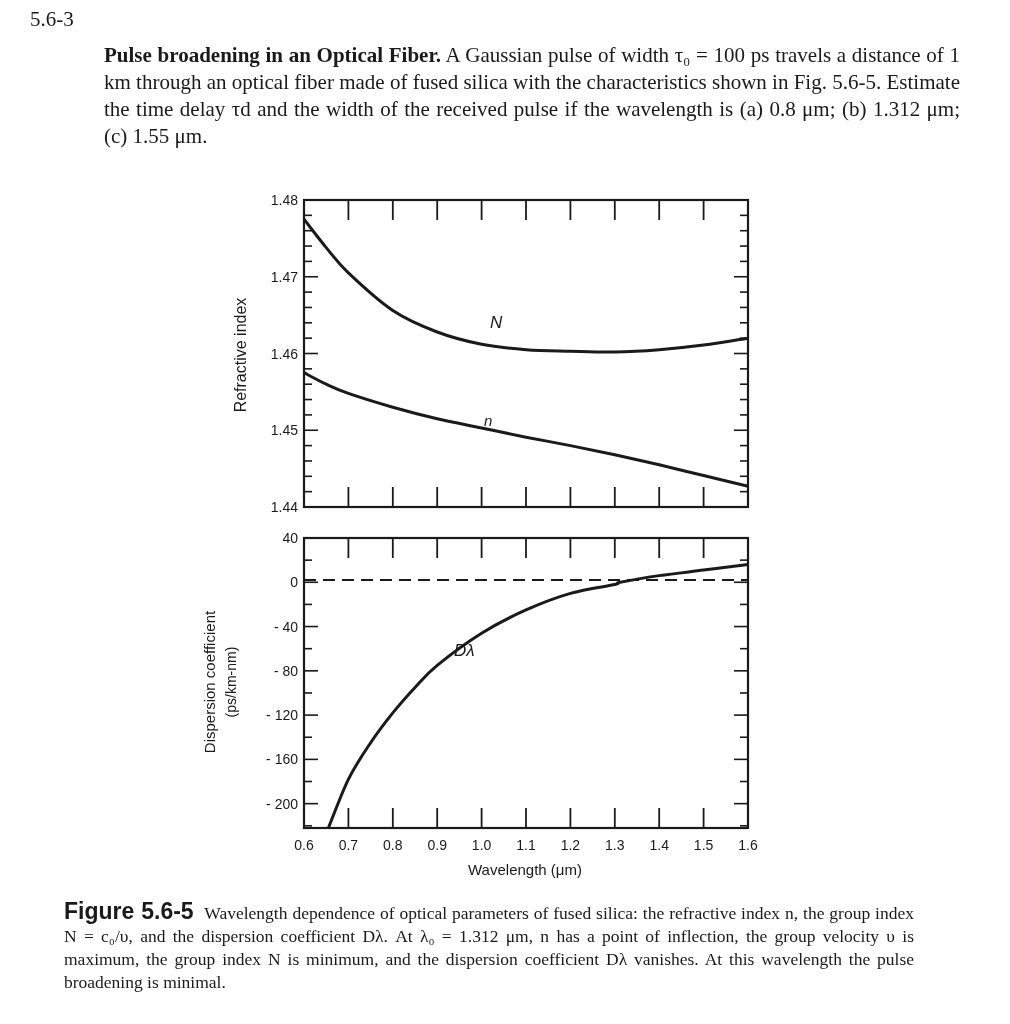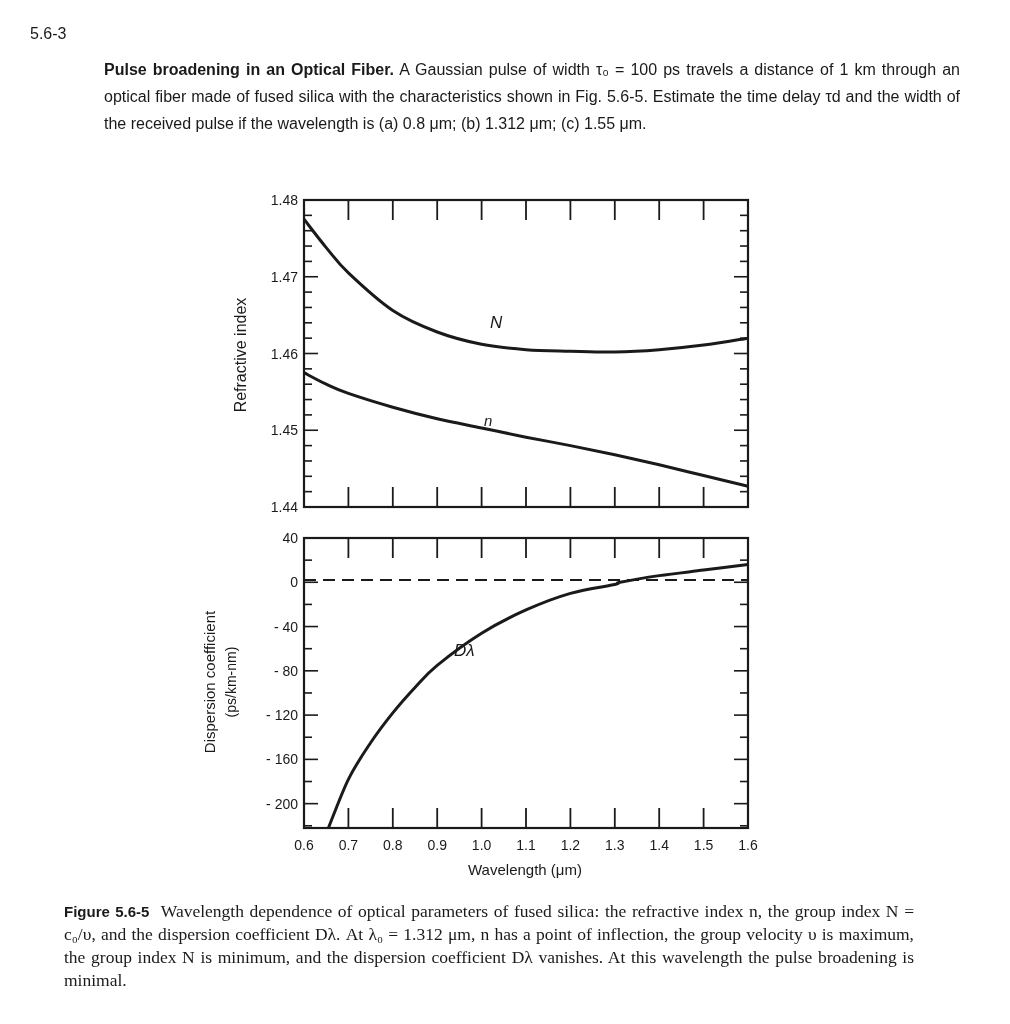--- a/index.html
+++ b/index.html
@@ -1,23 +1,23 @@
 <!DOCTYPE html>
 <html><head>
 <meta charset="utf-8">
 <style>
   html, body { margin: 0; padding: 0; background: #fff; }
   body { width: 1010px; height: 1024px; position: relative; overflow: hidden; color: #1a1a1a; }
-  .problem { position: absolute; left: 30px; top: 20px; width: 930px; font-family: Liberation Sans, sans-serif; font-size: 16px; line-height: 27px; }
+  .problem { position: absolute; left: 30px; top: 6px; width: 930px; font-family: Liberation Serif, serif; font-size: 21px; line-height: 27px; }
   .problem .num { position: absolute; left: 0; top: 0; }
   .problem .body { margin-left: 74px; text-align: justify; margin-top: 36px; }
   .problem .title { font-weight: bold; }
   .fig { position: absolute; left: 0; top: 0; }
   .caption { position: absolute; left: 64px; top: 900px; width: 850px; font-family: "Liberation Serif", serif; font-size: 17.5px; line-height: 23px; text-align: justify; }
-  .caption .lbl { font-family: "Liberation Sans", sans-serif; font-weight: bold; font-size: 15px; margin-right: 6px; }
+  .caption .lbl { font-family: "Liberation Sans", sans-serif; font-weight: bold; font-size: 23px; margin-right: 6px; }
   svg text { font-family: "Liberation Sans", sans-serif; }
 </style>
 </head>
 <body>
 
 <div class="problem">
   <span class="num">5.6-3</span>
   <div class="body">
     <span class="title">Pulse broadening in an Optical Fiber.</span>
     <span>A Gaussian pulse of width τ₀ = 100 ps travels a distance of 1 km through an optical fiber made of fused silica with the characteristics shown in Fig. 5.6-5. Estimate the time delay τd and the width of the received pulse if the wavelength is (a) 0.8 μm; (b) 1.312 μm; (c) 1.55 μm.</span>

